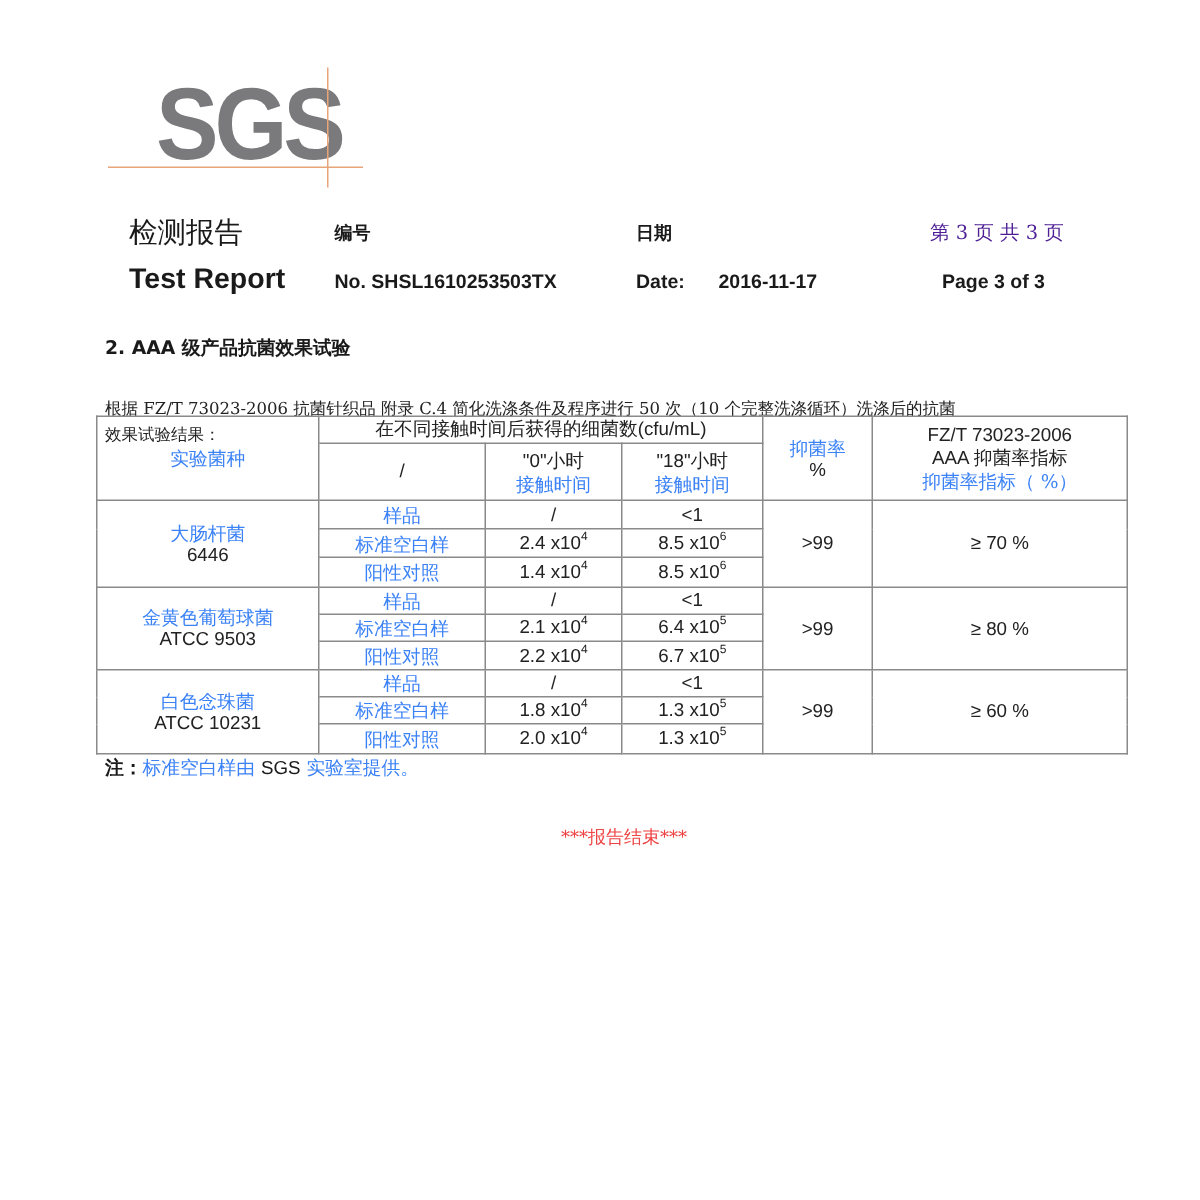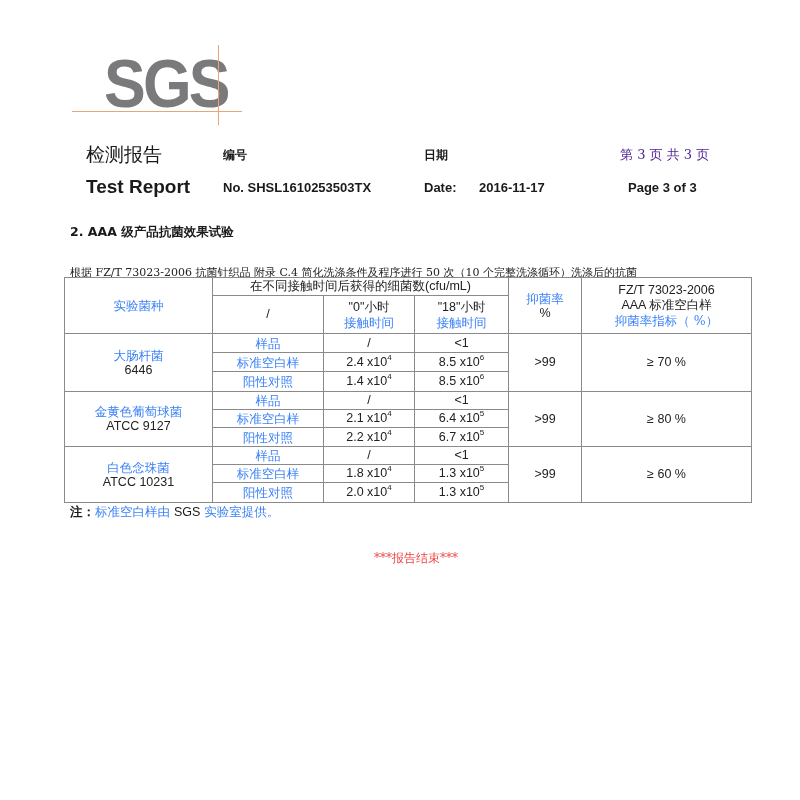--- a/index.html
+++ b/index.html
@@ -63,20 +63,21 @@
 <div class="abs hdr-small-cn" style="left:424px; top:147px;">日期</div>
 <div class="abs hdr-small" style="left:424px; top:180px;">Date:</div>
 <div class="abs hdr-small" style="left:479px; top:180px;">2016-11-17</div>
 
 <div class="abs hdr-page-cn" style="left:620px; top:146px;">第 3 页 共 3 页</div>
 <div class="abs hdr-small" style="left:628px; top:180px;text-align:right;">Page 3 of 3</div>
 
 <div class="abs sec-title">2.  AAA 级产品抗菌效果试验</div>
 <div class="abs sec-body">
   <div>根据 FZ/T 73023-2006 抗菌针织品 附录 C.4 简化洗涤条件及程序进行 50 次（10 个完整洗涤循环）洗涤后的抗菌</div>
+  <div>效果试验结果：</div>
 </div>
 
 <table class="res">
   <colgroup>
     <col style="width:148px">
       <col style="width:111px">
       <col style="width:91px">
     <col style="width:94px">
       <col style="width:73px">
       <col style="width:170px">
@@ -84,21 +85,21 @@
   <tbody>
       <tr style="height:18px">
     <td rowspan="2" class="cn">实验菌种</td>
     <td colspan="3">在不同接触时间后获得的细菌数(cfu/mL)</td>
     <td rowspan="2">
       <div class="cn">抑菌率</div>
       <div class="lat">%</div>
     </td>
     <td rowspan="2">
       <div class="lat">FZ/T 73023-2006</div>
-      <div>AAA 标准空白样</div>
+      <div>AAA 抑菌率指标</div>
       <div class="cn">抑菌率指标（ %）</div>
     </td>
   </tr>
   <tr style="height:38px">
     <td class="lat">/</td>
     <td>
       <div>"0"小时</div>
       <div class="cn">接触时间</div>
     </td>
     <td>
@@ -125,21 +126,21 @@
   </tr>
   <tr style="height:20px">
     <td class="cn">阳性对照</td>
     <td class="lat"><span>1.4 x10</span><sup>4</sup></td>
     <td class="lat"><span>8.5 x10</span><sup>6</sup></td>
   </tr>
 
   <tr style="height:18px">
     <td rowspan="3">
       <div class="cn">金黄色葡萄球菌</div>
-      <div class="lat">ATCC 9127</div>
+      <div class="lat">ATCC 9503</div>
     </td>
     <td class="cn">样品</td>
     <td class="lat"><span>/</span></td>
     <td class="lat"><span>&lt;1</span></td>
     <td rowspan="3" class="lat">&gt;99</td>
     <td rowspan="3" class="lat">≥ 80 %</td>
   </tr>
   <tr style="height:18px">
     <td class="cn">标准空白样</td>
     <td class="lat"><span>2.1 x10</span><sup>4</sup></td>

